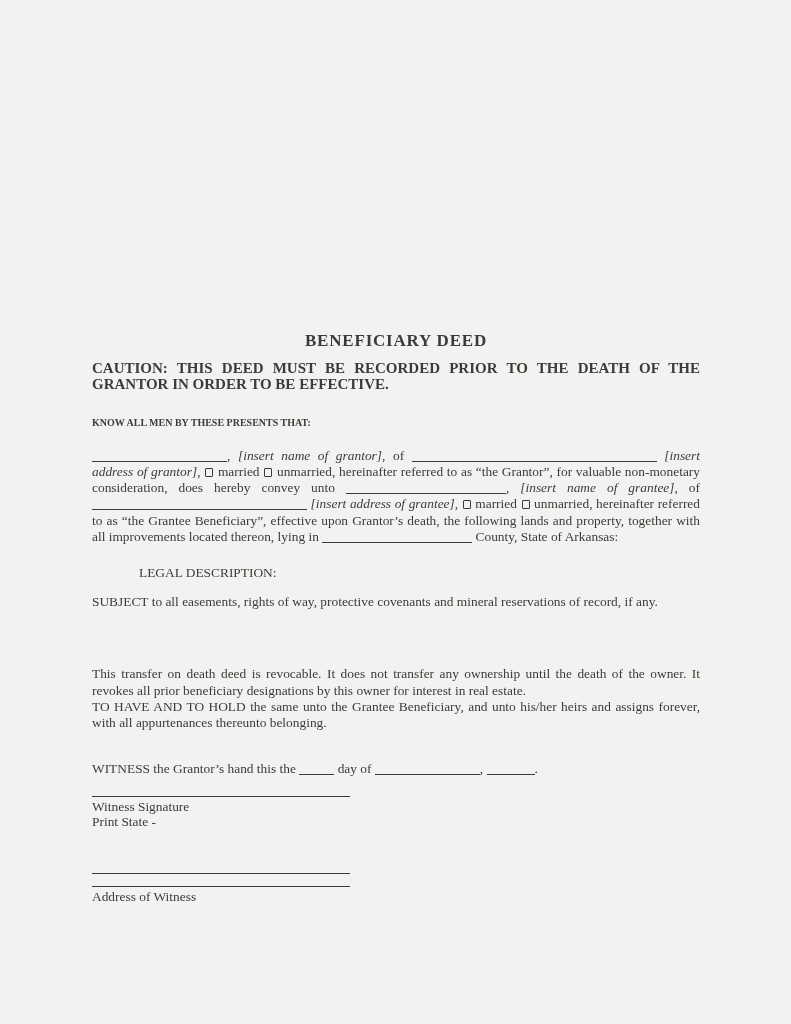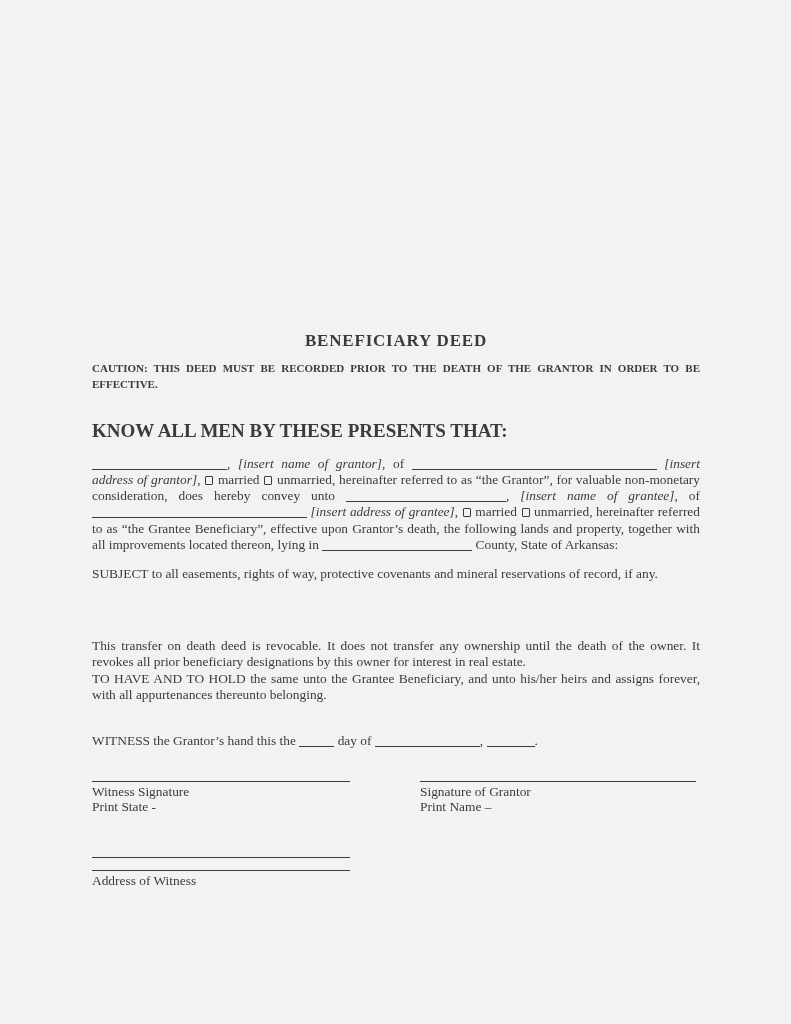--- a/index.html
+++ b/index.html
@@ -29,26 +29,26 @@
   .doc-title{
     font-size:17px;
     font-weight:bold;
     text-align:center;
     letter-spacing:0.8px;
     margin-bottom:11px;
   }
   .caution{
     font-weight:bold;
     text-align:justify;
-    font-size:11px;
+    font-size:15px;
   }
   .presents{
     font-weight:bold;
-    margin-top:30px;
-    font-size:19px;
+    margin-top:22px;
+    font-size:10px;
   }
   .clause{
     text-align:justify;
   }
   .grantor-clause{ margin-top:17px; }
   .legal-desc{
     margin-top:20px;
     padding-left:47px;
   }
   .revocable{ margin-top:56px; }
@@ -65,21 +65,21 @@
     display:inline-block;
     width:8px;height:9px;
     border:1.3px solid var(--ink);
     border-radius:1px;
     vertical-align:-1px;
     margin:0 1px;
   }
   em{ font-style:italic; }
   .sig-row{
     display:flex;
-    margin-top:32px;
+    margin-top:19px;
   }
   .sig-col-left{ width:258px; margin-right:70px; }
   .sig-col-right{ width:276px; }
   .sigline{
     border-top:1.5px solid var(--ink);
     height:0;
     margin-bottom:3px;
   }
   .sig-label{
     font-size:13.4px;
@@ -98,40 +98,36 @@
   <div class="content">
 
     <h1 class="doc-title">BENEFICIARY DEED</h1>
 
     <p class="caution">CAUTION: THIS DEED MUST BE RECORDED PRIOR TO THE DEATH OF THE GRANTOR IN ORDER TO BE EFFECTIVE.</p>
 
     <p class="presents">KNOW ALL MEN BY THESE PRESENTS THAT:</p>
 
     <p class="clause grantor-clause"><span class="blank" style="width: 135px;"></span><span>, </span><em>[insert name of grantor]</em><span>, of </span><span class="blank" style="width: 245px;"></span><span> </span><em>[insert address of grantor]</em><span>, </span><span class="cb"></span><span> married </span><span class="cb"></span><span> unmarried, hereinafter referred to as “the Grantor”, for valuable non-monetary consideration, does hereby convey unto </span><span class="blank" style="width: 160px;"></span><span>, </span><em>[insert name of grantee]</em><span>, of </span><span class="blank" style="width: 215px;"></span><span> </span><em>[insert address of grantee]</em><span>, </span><span class="cb"></span><span> married </span><span class="cb"></span><span> unmarried, hereinafter referred to as “the Grantee Beneficiary”, effective upon Grantor’s death, the following lands and property, together with all improvements located thereon, lying in </span><span class="blank" style="width: 150px;"></span><span> County, State of Arkansas:</span></p>
 
+    <p class="legal-desc">LEGAL DESCRIPTION:</p>
 
     <p class="clause subject">SUBJECT to all easements, rights of way, protective covenants and mineral reservations of record, if any.</p>
 
     <p class="clause revocable">This transfer on death deed is revocable. It does not transfer any ownership until the death of the owner. It revokes all prior beneficiary designations by this owner for interest in real estate.</p>
 
     <p class="clause habendum">TO HAVE AND TO HOLD the same unto the Grantee Beneficiary, and unto his/her heirs and assigns forever, with all appurtenances thereunto belonging.</p>
 
     <p class="witness-line"><span>WITNESS the Grantor’s hand this the </span><span class="blank" style="width: 35px;"></span><span> day of </span><span class="blank" style="width: 105px;"></span><span>, </span><span class="blank" style="width: 48px;"></span><span>.</span></p>
 
     <div class="sig-row">
       <div class="sig-col-left">
         <div class="sigline"></div>
         <div class="sig-label">Witness Signature</div>
         <div class="sig-label">Print State -</div>
       </div>
-      <div class="sig-col-right">
-        <div class="sigline"></div>
-        <div class="sig-label">Signature of Grantor</div>
-        <div class="sig-label">Print Name –</div>
-      </div>
     </div>
 
     <div class="address-block">
       <div class="sigline"></div>
       <div class="sigline second"></div>
       <div class="sig-label">Address of Witness</div>
     </div>
 
   </div>
 </div>

